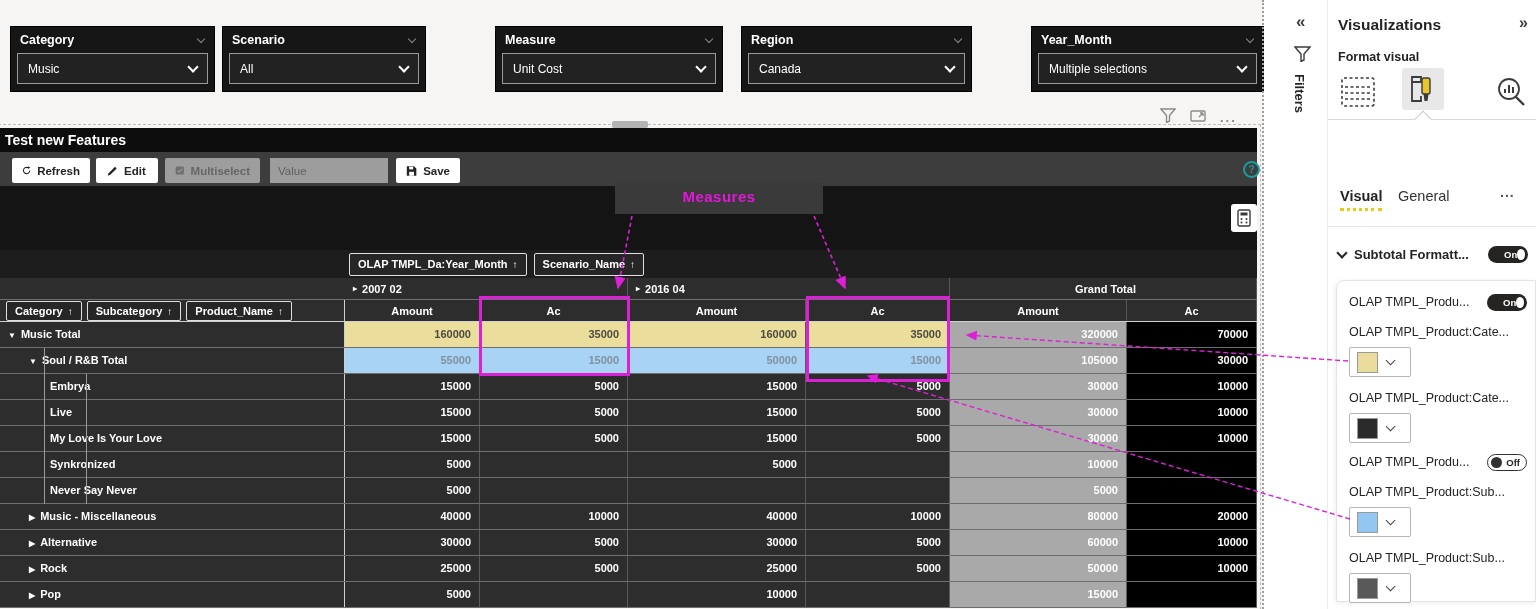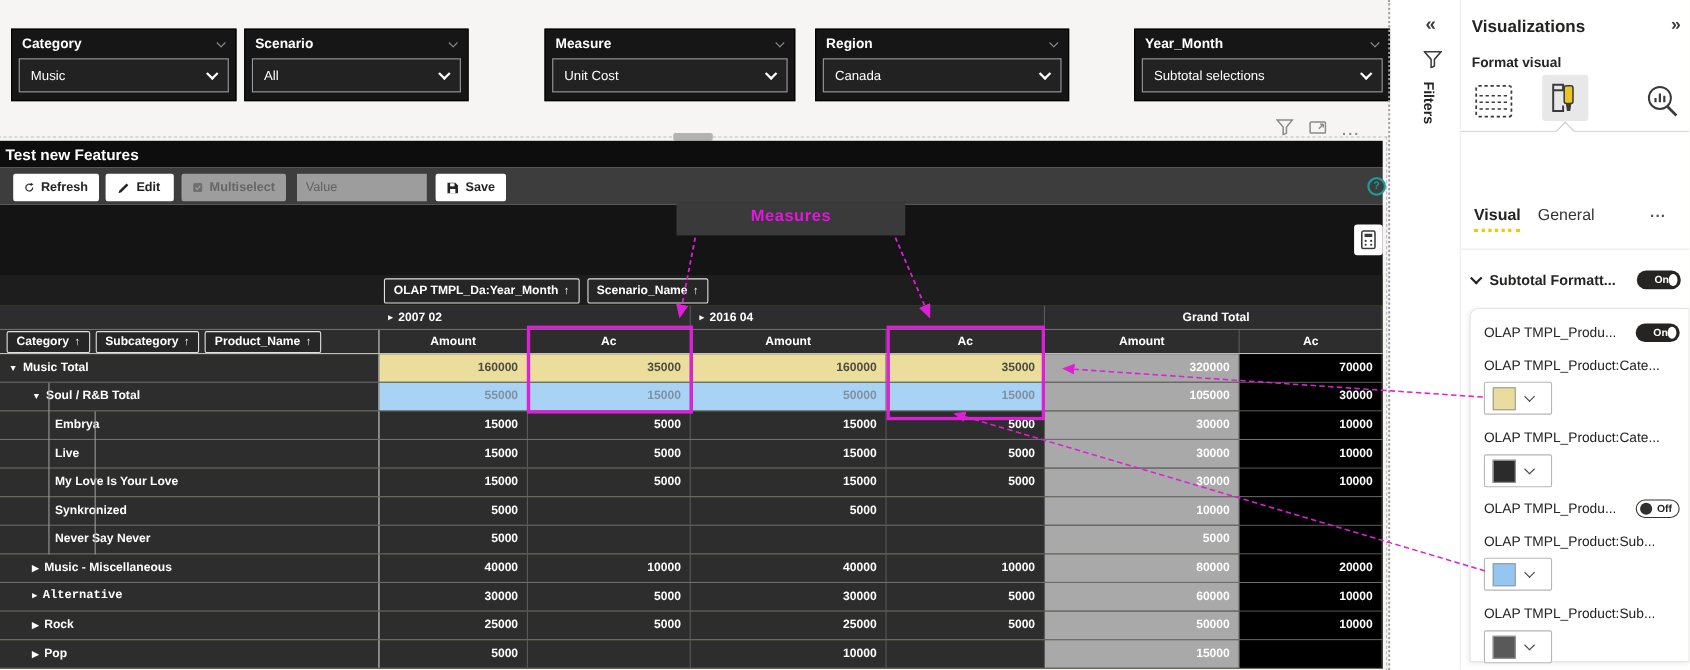--- a/index.html
+++ b/index.html
@@ -37,21 +37,21 @@
   #input-value::placeholder { color:#5f5f5f; }
   #btn-save { left:396px; width:64px; }
   #help-icon { position:absolute; left:1243px; top:161px; width:17px; height:17px; border:2px solid #1d9a9a; border-radius:50%; color:#1d9a9a; font-size:10px; font-weight:bold; text-align:center; line-height:13px; background:#3d3d3d; }
 
   #fields-strip { position:absolute; left:0; top:186px; width:1257px; height:64px; background:#141414; }
   #field-chips { display:flex; gap:6px; padding:10px 0 0 10px; }
   .chip { border:1px solid #dcdcdc; border-radius:2px; background:#1c1c1c; color:#fff; font-size:11px; font-weight:bold; height:28px; line-height:26px; padding:0 10px; white-space:nowrap; }
   #calc-btn { position:absolute; left:1231px; top:18px; width:26px; height:28px; background:#fff; border-radius:3px; display:flex; align-items:center; justify-content:center; }
 
   
-  #matrix { position:absolute; left:0; top:250px; width:1257px; background:#84cc16; color:#fff; }
+  #matrix { position:absolute; left:0; top:250px; width:1257px; background:#fef9c3; color:#fff; }
   .hdr-chips-row { height:28px; display:flex; gap:7px; align-items:center; padding-left:349px; background:#1d1d1d; }
   .mchip { border:1px solid #e0e0e0; border-radius:2px; background:#262626; font-size:11px; font-weight:bold; height:23px; line-height:21px; padding:0 8px; white-space:nowrap; }
   .mchip .up { font-size:10px; margin-left:5px; font-weight:normal; }
   #col-groups { height:22px; display:flex; padding-left:345px; background:#2d2d2d; border-bottom:1px solid #6e6e6e; }
   .col-group { display:flex; align-items:center; font-size:11px; font-weight:bold; border-right:1px solid #595959; padding-left:8px; }
   .col-group:nth-of-type(1){ width:283px; }
   .col-group:nth-of-type(2){ width:322px; }
   .col-group:nth-of-type(3){ width:307px; justify-content:center; padding-left:0; }
   .mexp { font-size:8px; margin-right:5px; }
   #val-hdr-row { height:22px; display:flex; background:#2d2d2d; border-bottom:1px solid #cfcfcf; }
@@ -159,21 +159,21 @@
         <div class="slicer-select">
           <span class="slicer-value">Canada</span>
           <span class="slicer-chev"></span>
         </div>
       </div>
 
       <div class="slicer">
         <div class="slicer-label">Year_Month</div>
         <div class="slicer-hchev"></div>
         <div class="slicer-select">
-          <span class="slicer-value">Subtotal selections</span>
+          <span class="slicer-value">Multiple selections</span>
           <span class="slicer-chev"></span>
         </div>
       </div>
     </div>
 
   <div id="vh-icons">
     <span>
       <svg width="16" height="15" viewBox="0 0 16 15">
           <path d="M1 1 H15 L9.5 7.5 V13 L6.5 14.5 V7.5 Z" fill="none" stroke="#8a8a8a" stroke-width="1.4"></path>
         </svg>
@@ -353,21 +353,21 @@
         <div class="t-row">
           <div class="cell label-cell" style="padding-left: 29px;"><span class="exp">▶</span>Music - Miscellaneous</div>
           <div class="cell val-cell" style="width: 135px;">40000</div>
           <div class="cell val-cell" style="width: 148px;">10000</div>
           <div class="cell val-cell" style="width: 178px;">40000</div>
           <div class="cell val-cell" style="width: 144px;">10000</div>
           <div class="cell val-cell gt-amount" style="width: 177px;">80000</div>
           <div class="cell val-cell gt-ac" style="width: 130px;">20000</div>
         </div>
         <div class="t-row">
-          <div class="cell label-cell" style="padding-left: 29px; font-family: Liberation Mono, monospace;"><span class="exp">▶</span>Alternative</div>
+          <div class="cell label-cell" style="padding-left: 29px;"><span class="exp">▶</span>Alternative</div>
           <div class="cell val-cell" style="width: 135px;">30000</div>
           <div class="cell val-cell" style="width: 148px;">5000</div>
           <div class="cell val-cell" style="width: 178px;">30000</div>
           <div class="cell val-cell" style="width: 144px;">5000</div>
           <div class="cell val-cell gt-amount" style="width: 177px;">60000</div>
           <div class="cell val-cell gt-ac" style="width: 130px;">10000</div>
         </div>
         <div class="t-row">
           <div class="cell label-cell" style="padding-left: 29px;"><span class="exp">▶</span>Rock</div>
           <div class="cell val-cell" style="width: 135px;">25000</div>

